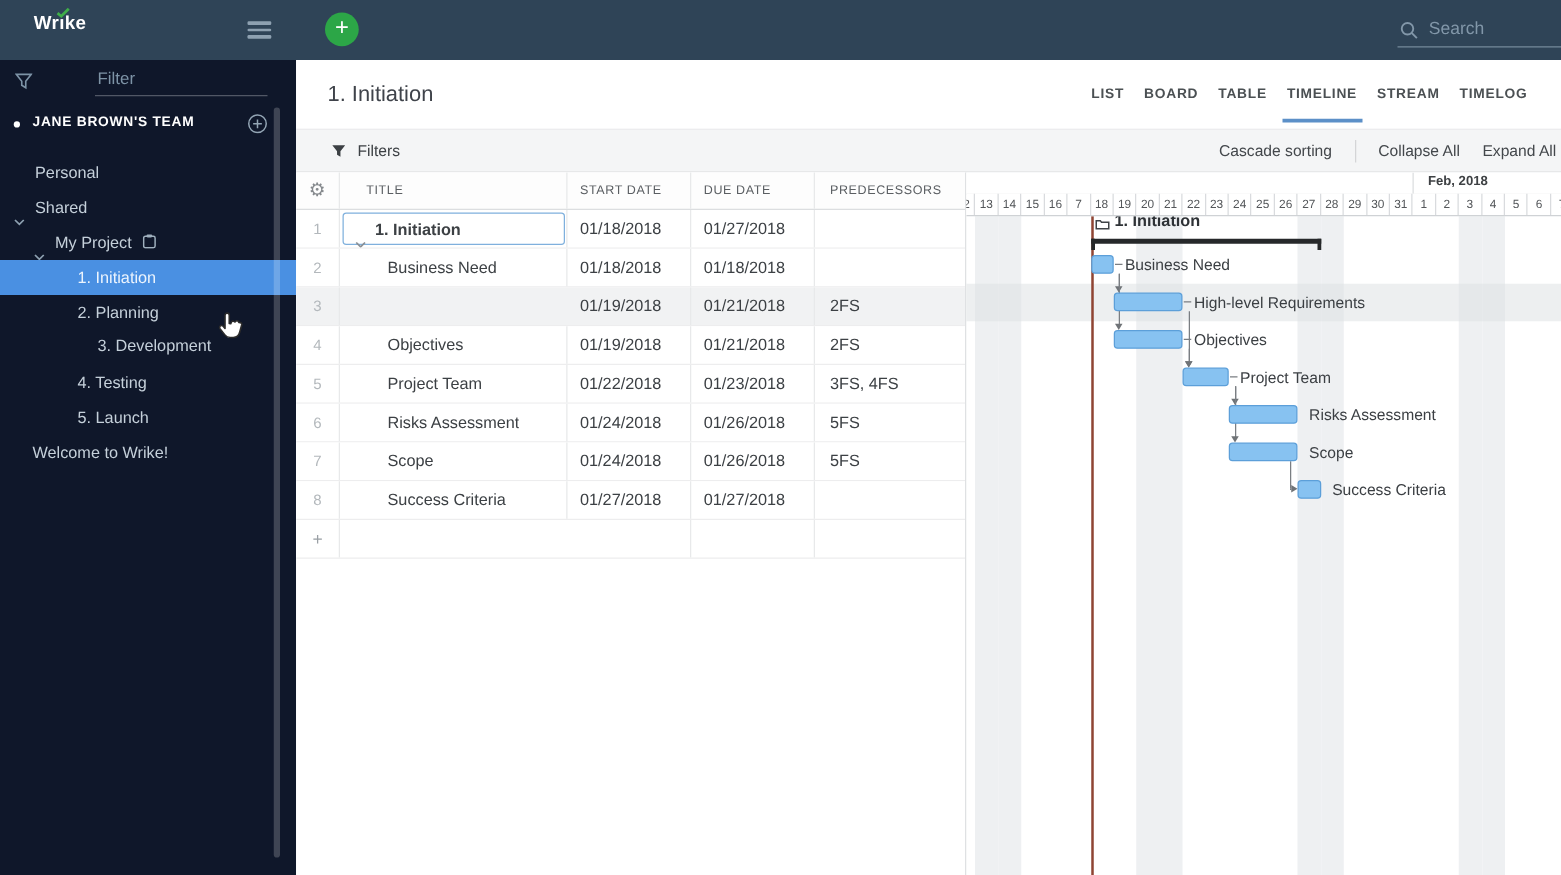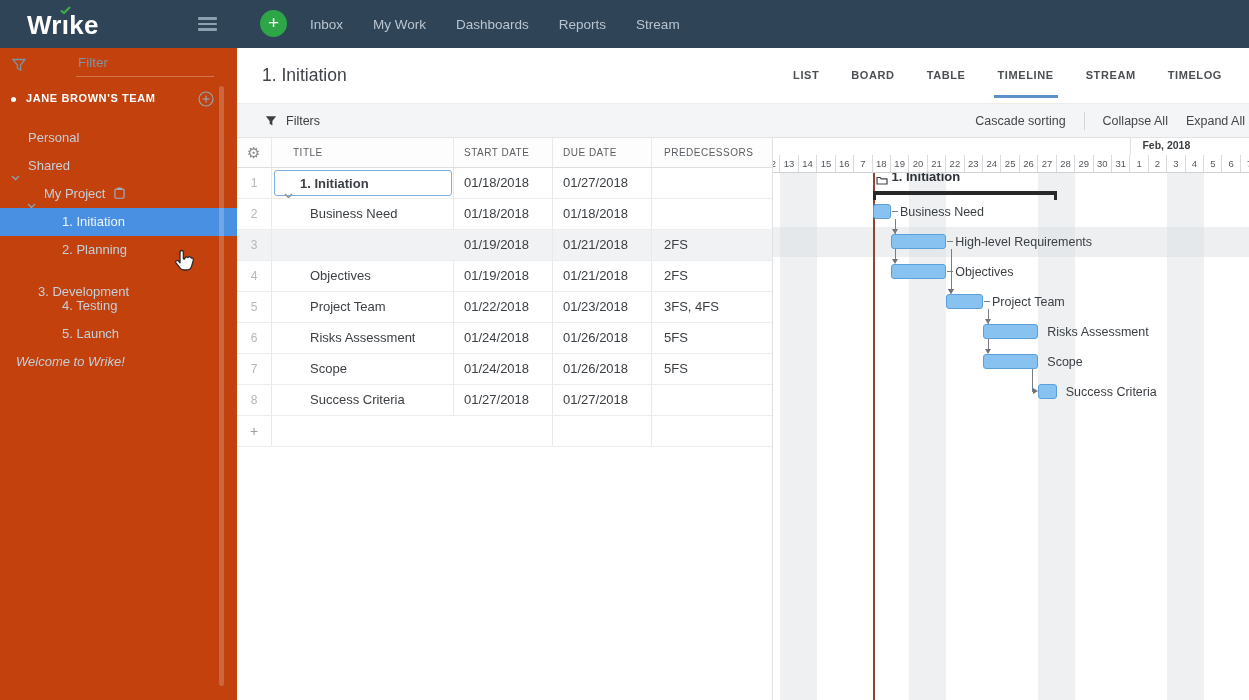--- a/index.html
+++ b/index.html
@@ -1,38 +1,38 @@
 <!DOCTYPE html>
 <html><head>
 <meta charset="utf-8">
 <style>
   html,body{margin:0;padding:0}
   body{width:1249px;height:700px;position:relative;overflow:hidden;background:#fff;
        font-family:"Liberation Sans","DejaVu Sans",sans-serif;-webkit-font-smoothing:antialiased}
 
   
   #topbar{position:absolute;left:0;top:0;width:1249px;height:48px;background:#2f4457}
-  #logo{position:absolute;left:27px;top:10px;color:#fff;font-size:26px;font-weight:bold;letter-spacing:.3px}
+  #logo{position:absolute;left:27px;top:10px;color:#fff;font-size:15px;font-weight:bold;letter-spacing:.3px}
   #logo .i-wrap{position:relative}
   #logo .logo-check{position:absolute;left:-2px;top:-4px}
   #hamburger{position:absolute;left:198px;top:17px;width:19px;height:14px;cursor:pointer}
   #hamburger div{height:2.5px;background:#8ea1b1;border-radius:1px;margin-bottom:3.2px}
   #plus-btn{position:absolute;left:260px;top:10px;width:27px;height:27px;border-radius:50%;
             background:#2ca647;color:#fff;font-size:19px;line-height:26px;text-align:center;cursor:pointer}
   #topnav{position:absolute;left:310px;top:0;height:48px;display:flex;gap:30px;align-items:center}
   .nav-item{color:#b9c5d0;font-size:13.5px;cursor:pointer;white-space:nowrap}
   #searchbox{position:absolute;left:1118px;top:0;width:131px;height:48px}
   #searchbox .underline{position:absolute;left:0;bottom:10px;width:131px;height:1px;background:#75899b}
   #searchbox svg{position:absolute;left:2px;top:17px}
   #search-input{position:absolute;left:23px;top:13px;width:100px;background:transparent;border:none;outline:none;
                 color:#dfe7ee;font-size:14px;font-family:inherit}
   #search-input::placeholder{color:#8297a9}
 
   
-  #sidebar{position:absolute;left:0;top:48px;width:237px;height:652px;background:#c2410c}
+  #sidebar{position:absolute;left:0;top:48px;width:237px;height:652px;background:#0f172a}
   #filter-row svg{position:absolute;left:12px;top:10px}
   #filter-wrap{position:absolute;left:76px;top:4px;width:138px;border-bottom:1px solid rgba(255,255,255,.28)}
   #filter-input{width:130px;background:transparent;border:none;outline:none;color:#cfd9e2;
                 font-size:13.5px;padding:3px 0 6px 2px;font-family:inherit}
   #filter-input::placeholder{color:#7d93a6}
   #team-row{position:absolute;left:0;top:40px;width:237px;height:24px}
   #team-dot{position:absolute;left:11px;top:9px;width:5px;height:5px;border-radius:50%;background:#fff}
   #team-label{position:absolute;left:26px;top:4px;color:#fff;font-size:11px;font-weight:bold;letter-spacing:.6px}
   #team-add{position:absolute;left:198px;top:3px;cursor:pointer}
   .side-item{position:absolute;width:218px;height:28px;line-height:28px;color:#c5d0da;font-size:13px;cursor:pointer;white-space:nowrap}
@@ -40,21 +40,21 @@
   .side-item .chev{position:absolute;top:11px;color:#8da0b0}
   .side-item .clip{margin-left:9px;vertical-align:-1px}
   #side-scrollbar{position:absolute;left:219px;top:38px;width:5px;height:600px;border-radius:3px;
                   background:rgba(255,255,255,.20);cursor:pointer}
   #hand-cursor{position:absolute;left:170px;top:200px;z-index:50;pointer-events:none}
 
   
   #main{position:absolute;left:237px;top:48px;width:1012px;height:652px;background:#fff}
   #view-header{position:absolute;left:0;top:0;width:1012px;height:55px;background:#fff}
   #view-title{position:absolute;left:25px;top:0;line-height:55px;font-size:17.5px;color:#3f434a}
-  #tabs{position:absolute;right:27px;top:0;height:55px;display:flex;gap:32px;align-items:center}
+  #tabs{position:absolute;right:27px;top:0;height:55px;display:flex;gap:16px;align-items:center}
   .tab{position:relative;height:55px;line-height:55px;font-size:11px;font-weight:bold;letter-spacing:.6px;
        color:#4b5053;cursor:pointer}
   .tab.active:after{content:"";position:absolute;left:-4px;right:-4px;bottom:5px;height:3px;background:#5c90c8}
 
   #toolbar{position:absolute;left:0;top:55px;width:1012px;height:35px;background:#f4f5f6;
            border-top:1px solid #ececee;border-bottom:1px solid #e2e3e5;box-sizing:border-box}
   #toolbar-left{position:absolute;left:28px;top:0;height:33px;display:flex;gap:9px;align-items:center}
   #filters-label{font-size:12.5px;color:#3c4044}
   #toolbar-right{position:absolute;right:4px;top:0;height:33px;display:flex;gap:18px;align-items:center}
   .tb-btn{font-size:12.5px;color:#43474b;cursor:pointer;white-space:nowrap}
@@ -115,27 +115,28 @@
 <div id="topbar">
   <div id="logo"><span>Wr</span><span class="i-wrap">ı<svg class="logo-check" width="11" height="9" viewBox="0 0 11 9">
           <polyline points="1,4.5 4,7 10,1" fill="none" stroke="#3fae49" stroke-width="2.2"></polyline>
         </svg></span><span>ke</span></div>
   <div id="hamburger">
       <div></div>
       <div></div>
       <div></div>
     </div>
   <div id="plus-btn">+</div>
-  <div id="topnav">
-      <span class="nav-item">Inbox</span>
-      <span class="nav-item">My Work</span>
-      <span class="nav-item">Dashboards</span>
-      <span class="nav-item">Reports</span>
-      <span class="nav-item">Stream</span>
-    </div>
+  <div id="searchbox">
+    <svg width="15" height="15" viewBox="0 0 15 15">
+        <circle cx="6" cy="6" r="4.6" fill="none" stroke="#8297a9" stroke-width="1.5"></circle>
+        <line x1="9.5" y1="9.5" x2="13.5" y2="13.5" stroke="#8297a9" stroke-width="1.5"></line>
+      </svg>
+    <input id="search-input" placeholder="Search" style="">
+    <div class="underline"></div>
+  </div>
 </div>
 
 <div id="sidebar">
   <div id="filter-row">
     <svg width="14" height="14" viewBox="0 0 14 14">
         <path d="M1 1.5 H13 L8.6 7 v5.2 l-3.2 -2 V7 Z" fill="none" stroke="#7d93a6" stroke-width="1.3"></path>
       </svg>
     <div id="filter-wrap">
       <input id="filter-input" placeholder="Filter" style="">
     </div>
@@ -155,24 +156,24 @@
             <polyline points="1,1 4.5,4.5 8,1" fill="none" stroke="currentColor" stroke-width="1.4"></polyline>
           </svg></span><span>Shared</span></div>
       <div class="side-item" style="top: 132px; padding-left: 44px;"><span class="chev" style="left: 27px;"><svg width="9" height="6" viewBox="0 0 9 6">
             <polyline points="1,1 4.5,4.5 8,1" fill="none" stroke="currentColor" stroke-width="1.4"></polyline>
           </svg></span><span>My Project</span><span class="clip"><svg width="11" height="12" viewBox="0 0 12 13">
             <rect x="1" y="2.2" width="10" height="10" rx="1.5" fill="none" stroke="#9fb0be" stroke-width="1.3"></rect>
             <rect x="3.5" y="0.6" width="5" height="2.6" rx="1" fill="#9fb0be"></rect>
           </svg></span></div>
       <div class="side-item sel" style="top: 160px; padding-left: 62px;"><span>1. Initiation</span></div>
       <div class="side-item" style="top: 188px; padding-left: 62px;"><span>2. Planning</span></div>
-      <div class="side-item" style="top: 230px; padding-left: 38px;"><span>3. Development</span></div>
+      <div class="side-item" style="top: 215px; padding-left: 78px;"><span>3. Development</span></div>
       <div class="side-item" style="top: 244px; padding-left: 62px;"><span>4. Testing</span></div>
       <div class="side-item" style="top: 272px; padding-left: 62px;"><span>5. Launch</span></div>
-      <div class="side-item" style="top: 300px; padding-left: 16px; font-style: italic;"><span>Welcome to Wrike!</span></div>
+      <div class="side-item" style="top: 300px; padding-left: 26px;"><span>Welcome to Wrike!</span></div>
     </div>
   <div id="side-scrollbar"></div>
   <div id="hand-cursor">
     <svg width="26" height="26" viewBox="0 0 26 26">
         <path d="M10 4.2c0-1 .8-1.7 1.7-1.7s1.7.7 1.7 1.7v6.6l1.2.2.5-1.2c.3-.8 1.2-1.1 1.9-.7l1 .5.7-.7c.6-.5 1.5-.4 2 .3l.5.8 1 .1c.8.1 1.4.9 1.2 1.7l-1.6 5.8c-.6 2.6-2.3 4.4-5.2 4.4h-2.5c-1.7 0-3.2-.8-4.2-2.1l-3.9-5c-.5-.7-.4-1.7.4-2.2.7-.4 1.6-.3 2.1.3l1.5 1.7z" fill="#fff" stroke="#2b2b2b" stroke-width="1.3" stroke-linejoin="round"></path>
       </svg>
   </div>
 </div>
 
 <div id="main">

